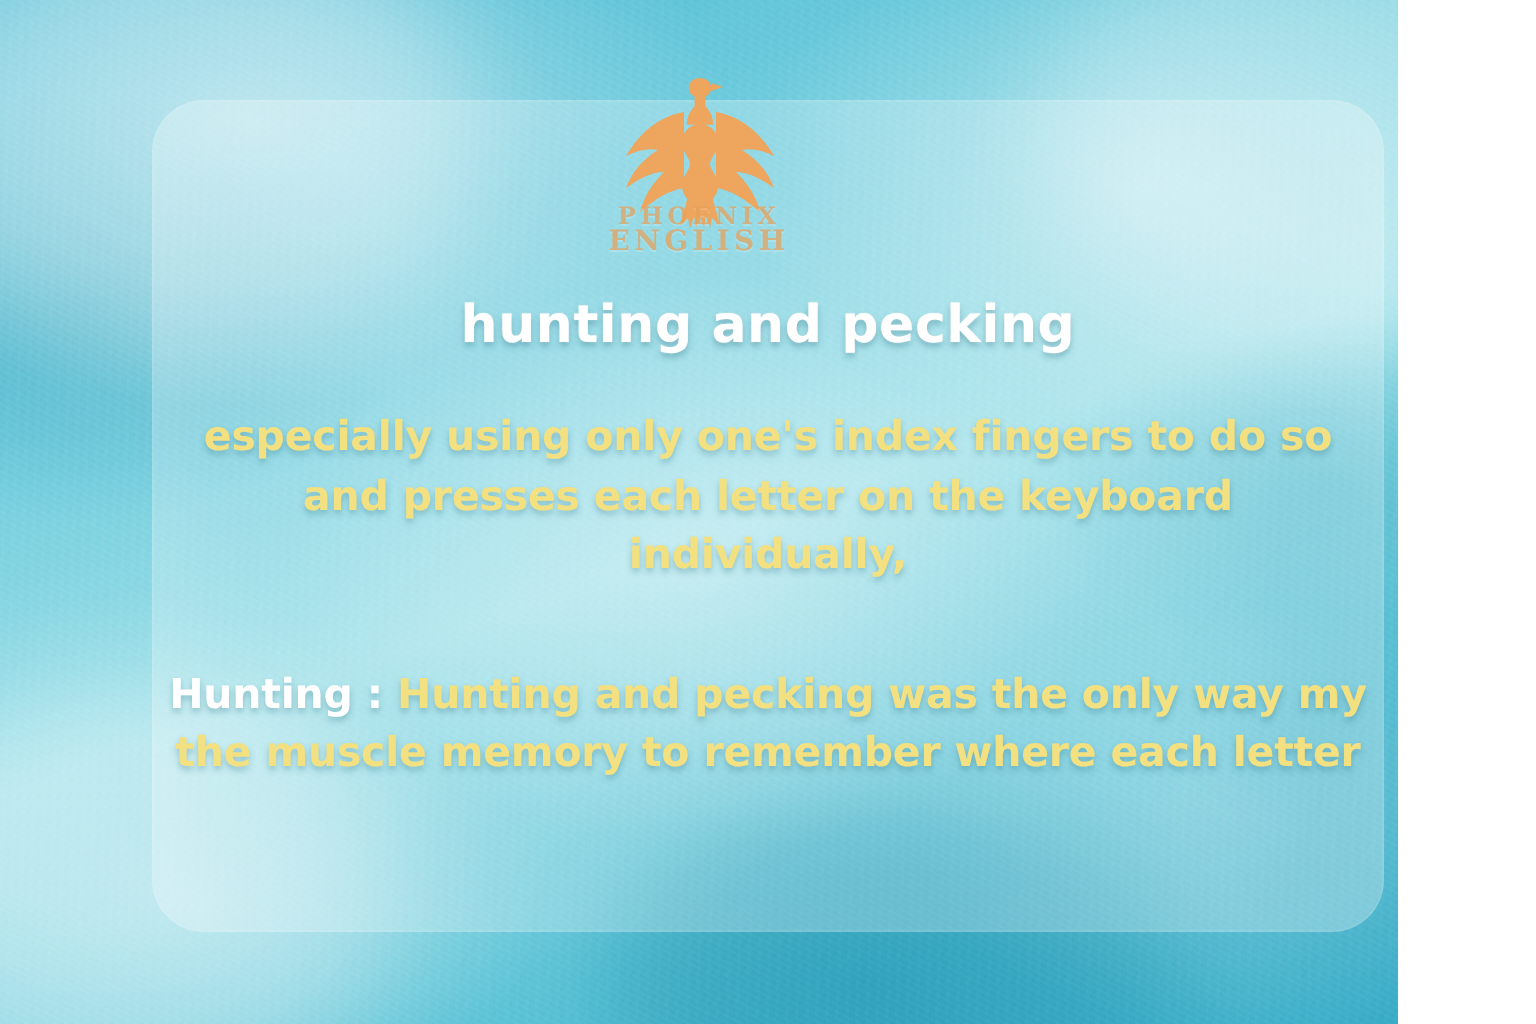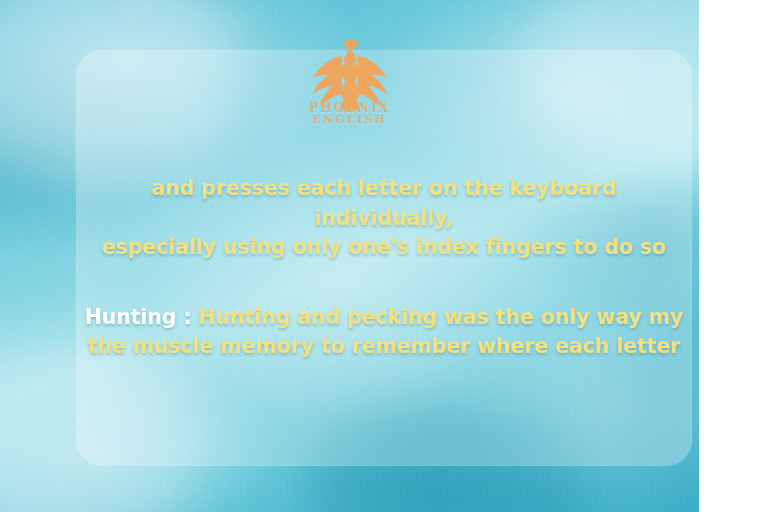--- a/index.html
+++ b/index.html
@@ -82,21 +82,21 @@
     text-align: center;
     color: #e8a15a;
     opacity: 0.72;
     line-height: 1.02;
     font-family: "DejaVu Serif", serif;
     font-weight: 700;
     letter-spacing: 2.2px;
     text-shadow: 0 1px 0 rgba(255,255,255,0.25);
   }
   .logo-words .l1 { font-size: 12px; display: block; }
-  .logo-words .l2 { font-size: 11px; display: block; }
+  .logo-words .l2 { font-size: 14px; display: block; }
 
   
   .content {
     position: absolute;
     left: 76px;
     top: 148px;
     width: 616px;
     text-align: center;
   }
 
@@ -159,25 +159,26 @@
       </g>
     </svg>
     <div class="logo-words">
       <span class="l1">PHOENIX</span>
       <span class="l2">ENGLISH</span>
     </div>
   </div>
 
   <div class="content">
 
+    <div class="title">hunting and pecking</div>
 
     <div class="block meaning">
       <div class="para">
+        <span class="nowrap-line body-text">especially using only one's index fingers to do so</span>
         <span class="nowrap-line body-text">and presses each letter on the keyboard individually,</span>
-        <span class="nowrap-line body-text">especially using only one's index fingers to do so</span>
       </div>
     </div>
 
     <div class="block example">
       <div class="para">
         <span class="nowrap-line"><span class="label">Hunting : </span><span class="body-text">Hunting and pecking was the only way my</span></span>
         <span class="nowrap-line body-text">the muscle memory to remember where each letter</span>
 
       </div>
     </div>

